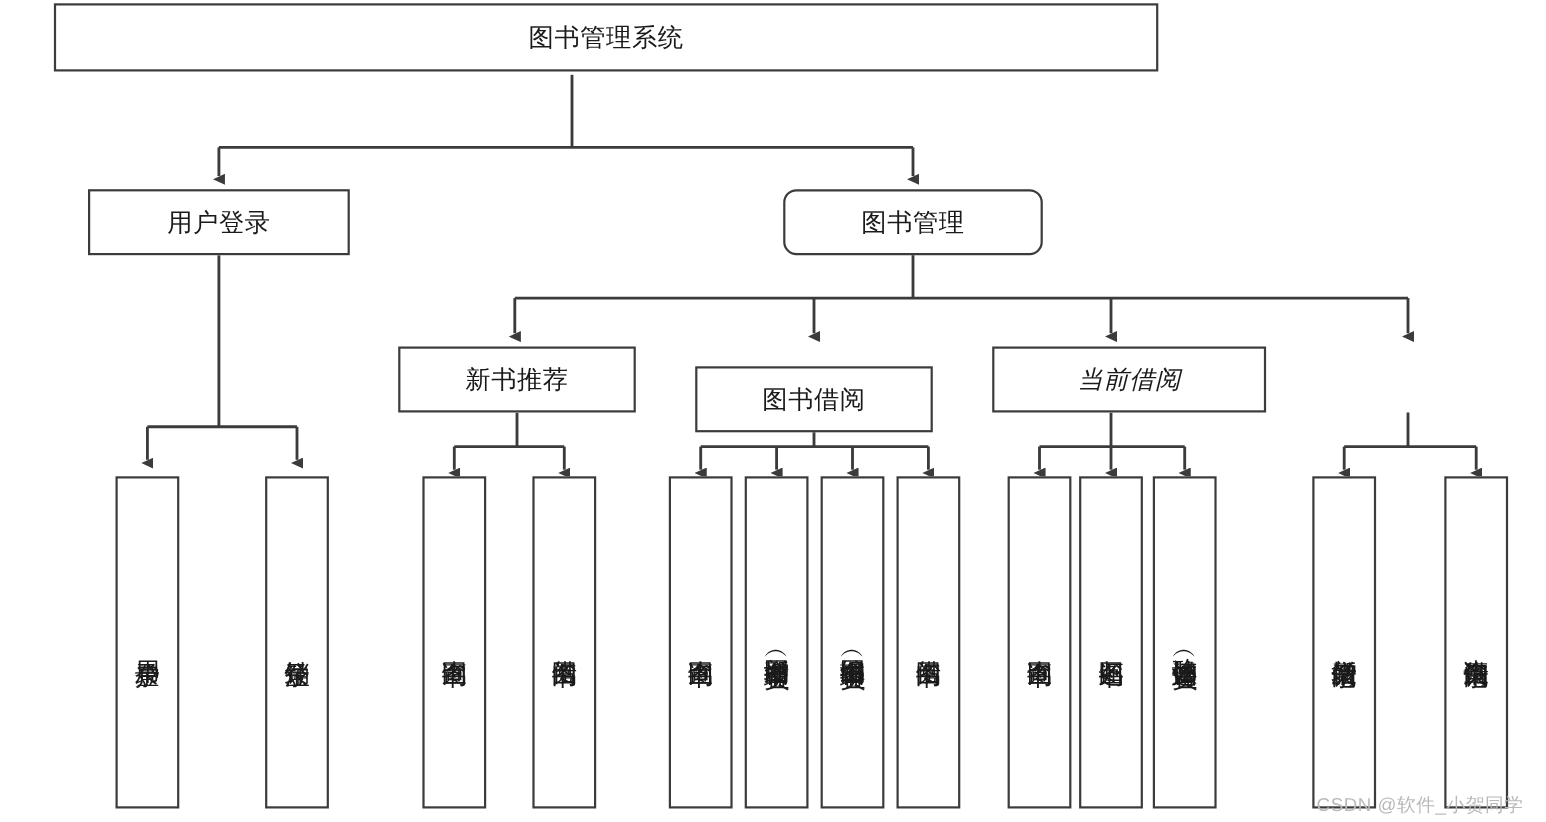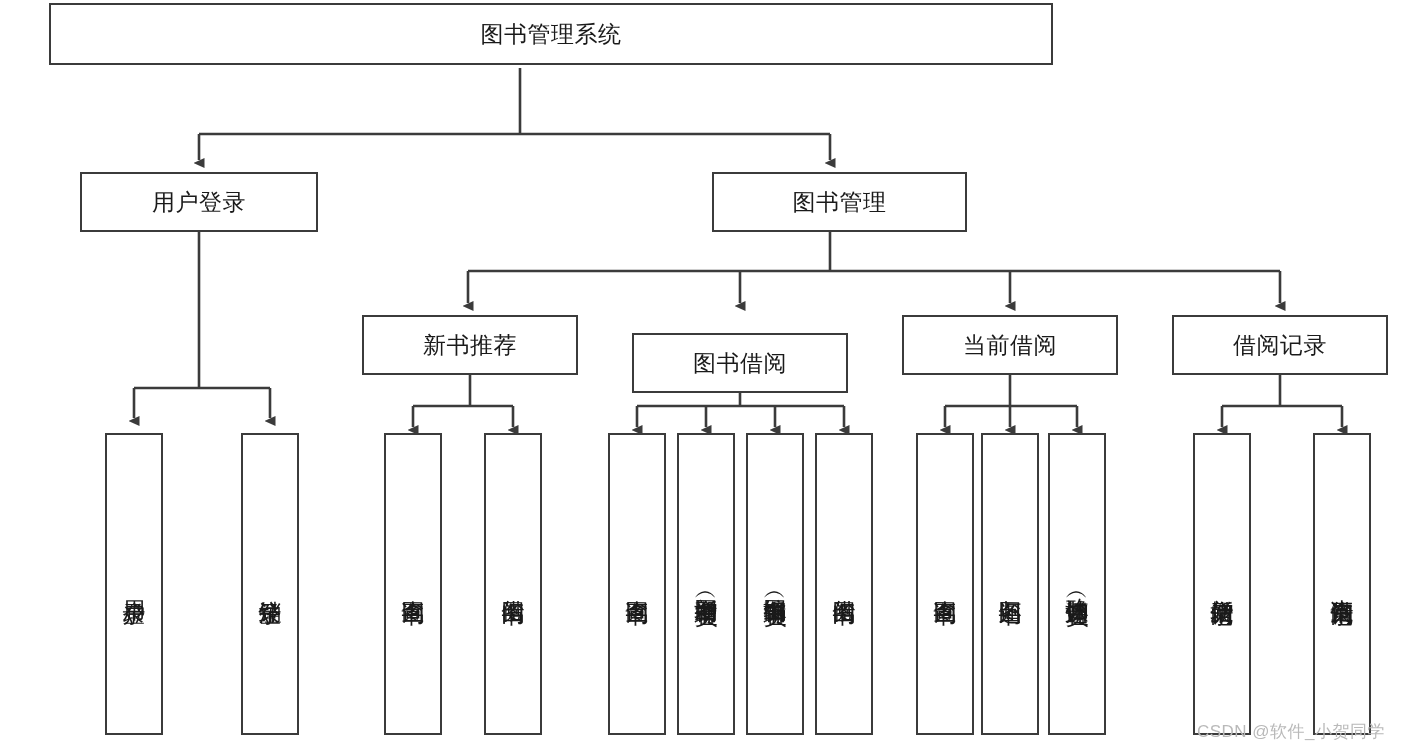--- a/index.html
+++ b/index.html
@@ -122,39 +122,36 @@
   </svg>
 
   <div class="node h" style="left:18px; top:3px; width:1004px; height:62px;margin-left:31px;">
     <span>图书管理系统</span>
   </div>
 
   <div class="node h" style="left:80px; top:172px; width:238px; height:60px;">
     <span>用户登录</span>
   </div>
 
-  <div class="node h" style="left:712px; top:172px; width:255px; height:60px;">
+  <div class="node h" style="left:712px; top:172px; width:236px; height:60px;border-radius:12px;">
     <span>图书管理</span>
   </div>
 
   <div class="node h" style="left:362px; top:315px; width:216px; height:60px;">
     <span>新书推荐</span>
   </div>
 
   <div class="node h" style="left:632px; top:333px; width:216px; height:60px;">
     <span>图书借阅</span>
   </div>
 
-  <div class="node h" style="left:902px; top:315px; width:216px; height:60px;">
+  <div class="node h" style="left:902px; top:315px; width:249px; height:60px;font-style:italic;">
     <span>当前借阅</span>
   </div>
 
-  <div class="node h" style="left:1172px; top:315px; width:216px; height:60px;">
-    <span>借阅记录</span>
-  </div>
 
   <div class="node v" style="left:105px; top:433px; width:58px; height:302px;">
     <span class="vlabel">用户登录</span>
   </div>
 
   <div class="node v" style="left:241px; top:433px; width:58px; height:302px;">
     <span class="vlabel">注销登录</span>
   </div>
 
   <div class="node v" style="left:384px; top:433px; width:58px; height:302px;">

